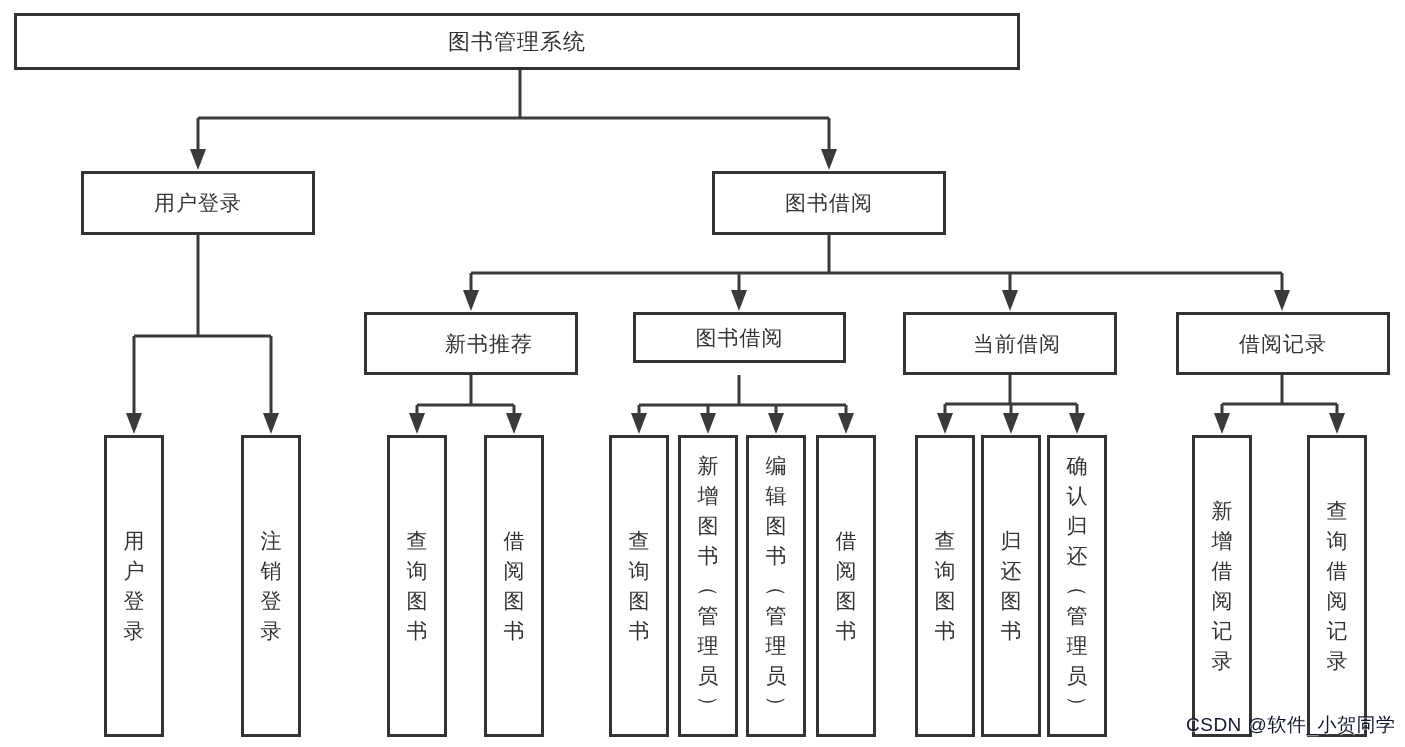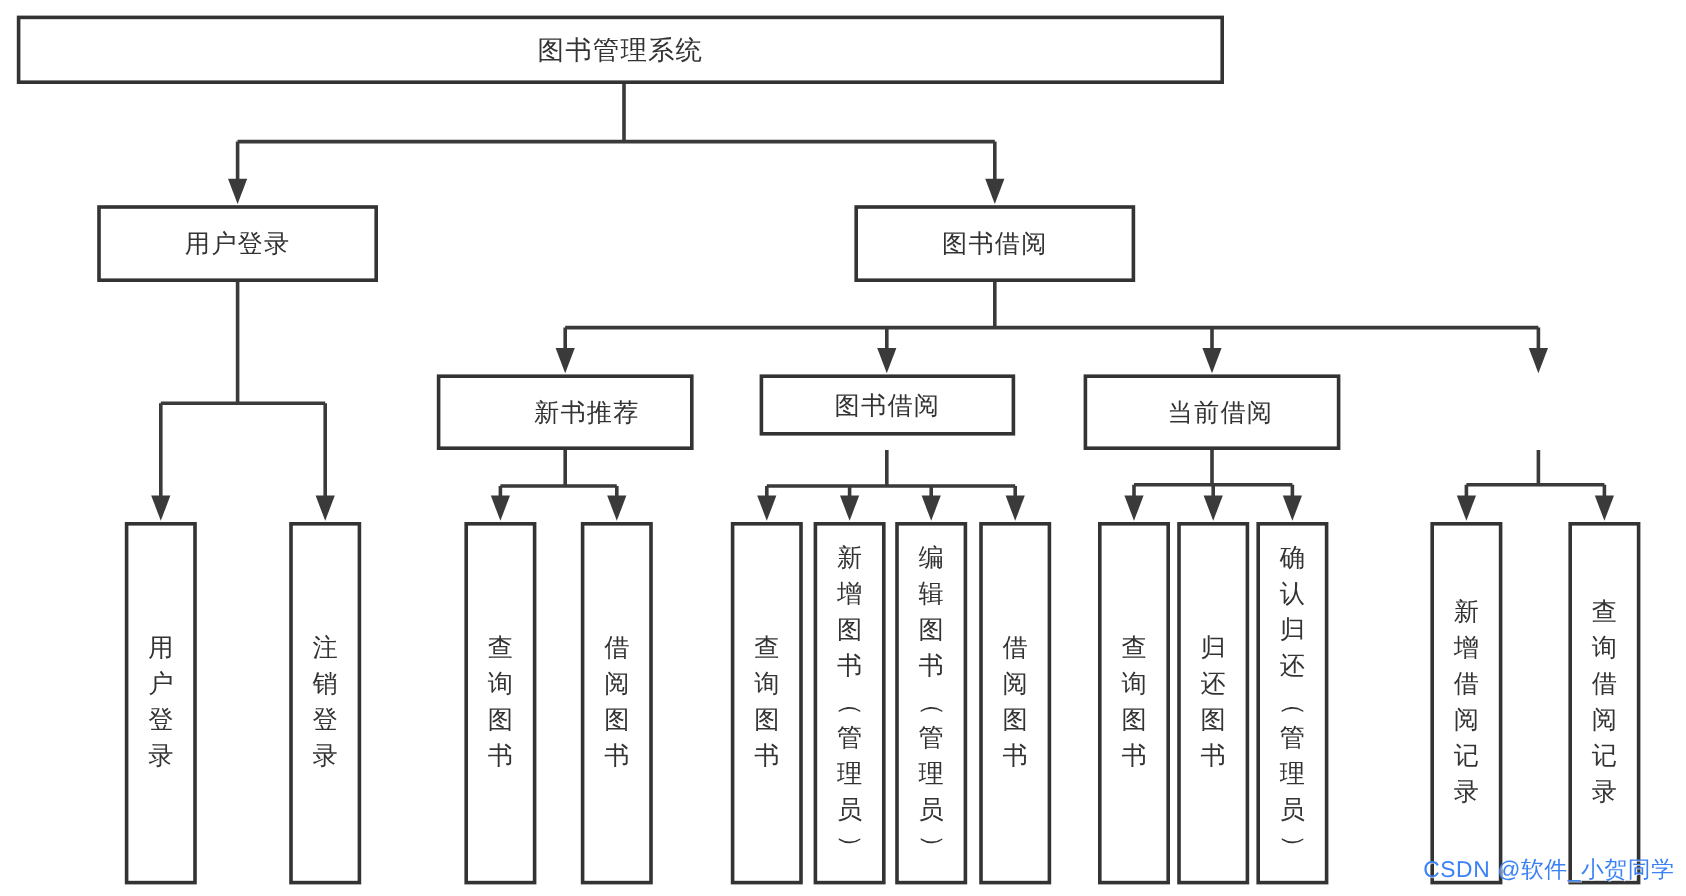--- a/index.html
+++ b/index.html
@@ -59,21 +59,21 @@
     text-align: center;
   }
   .leaf span.rot {
     transform: rotate(90deg);
   }
   .watermark {
     position: absolute;
     left: 1186px;
     top: 712px;
     font-size: 19px;
-    color: #3b82f6;
+    color: #0f172a;
     letter-spacing: 0.5px;
     white-space: nowrap;
     text-shadow: 1px 1px 0 rgba(255,255,255,0.6);
   }
 </style>
 </head>
 <body>
 
 <div class="stage">
 
@@ -118,20 +118,21 @@
   </svg>
 
   <div class="hbox root" style="left:14px; top:13px; width:1006px; height:57px;">图书管理系统</div>
 
   <div class="hbox" style="left:81px; top:171px; width:234px; height:64px;">用户登录</div>
   <div class="hbox" style="left:712px; top:171px; width:234px; height:64px;">图书借阅</div>
 
   <div class="hbox" style="left:364px; top:312px; width:214px; height:63px;padding-left:36px;">新书推荐</div>
   <div class="hbox" style="left:633px; top:312px; width:213px; height:51px;">图书借阅</div>
   <div class="hbox" style="left:903px; top:312px; width:214px; height:63px;padding-left:14px;">当前借阅</div>
+  <div class="hbox" style="left:1176px; top:312px; width:214px; height:63px;">借阅记录</div>
 
   <div class="leaf vtext" style="left:104px;">
       <span>用</span>
       <span>户</span>
       <span>登</span>
       <span>录</span>
     </div>
   <div class="leaf vtext" style="left:241px;">
       <span>注</span>
       <span>销</span>

